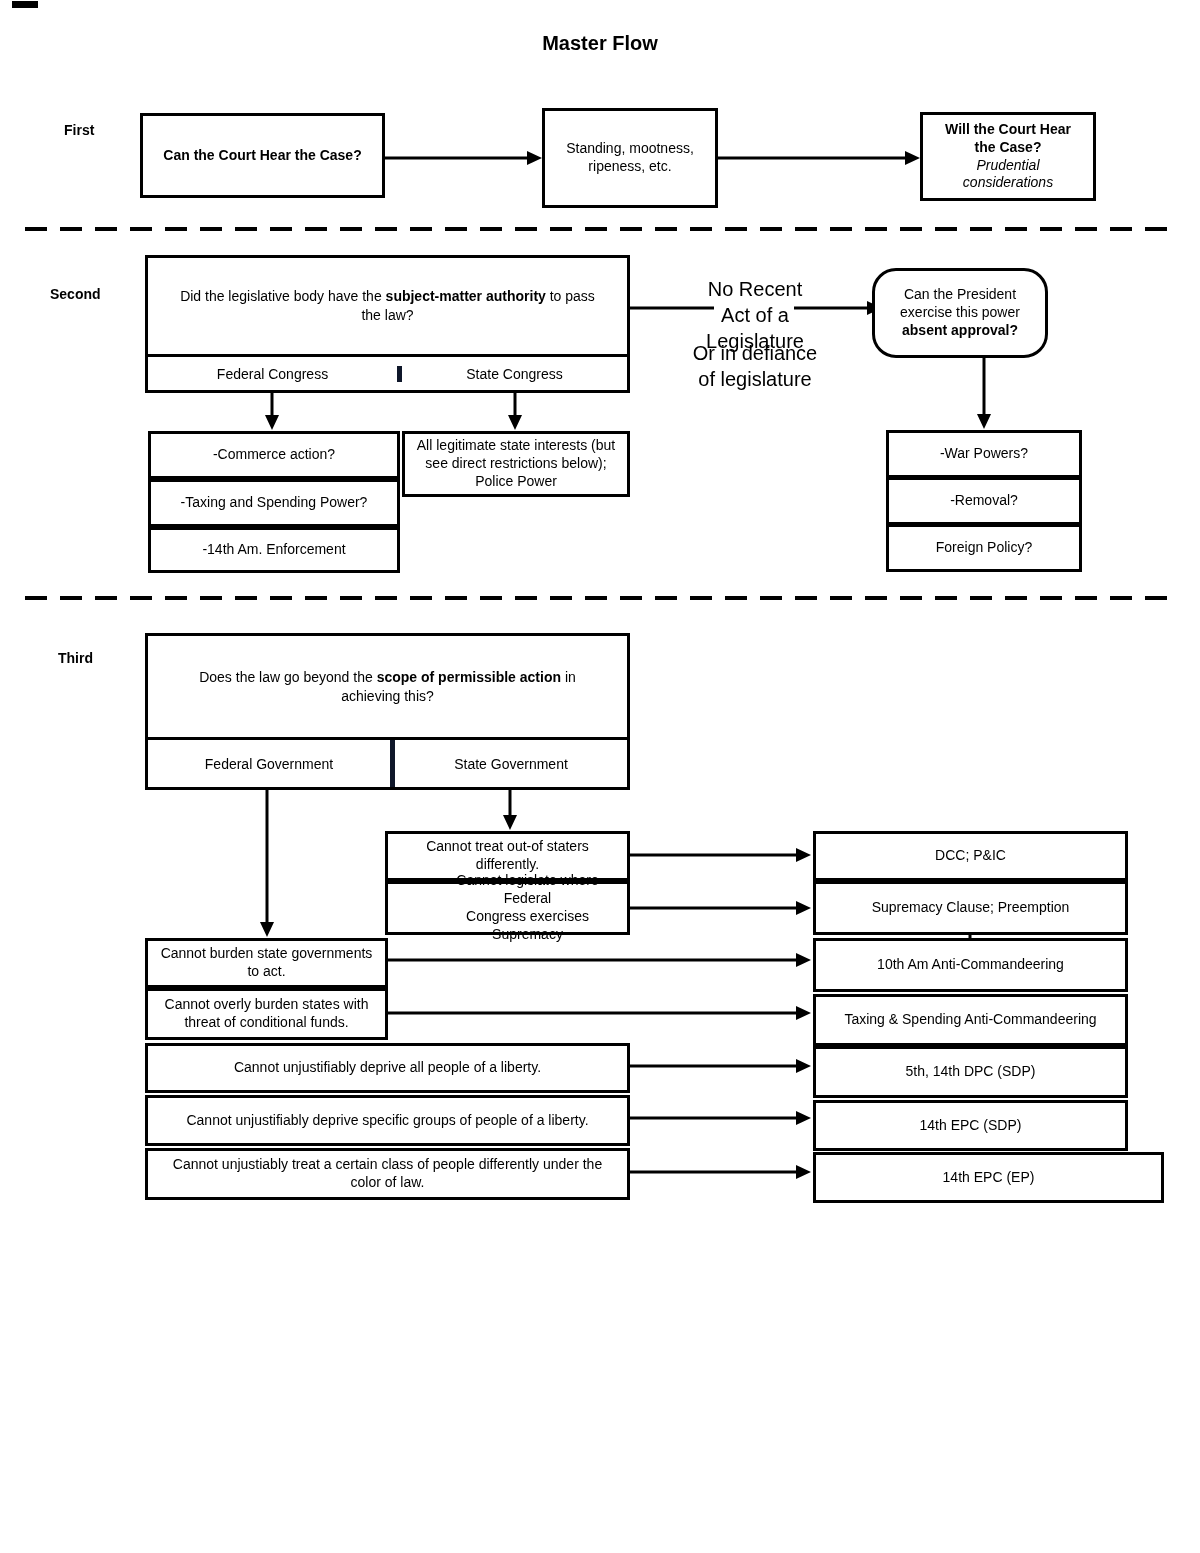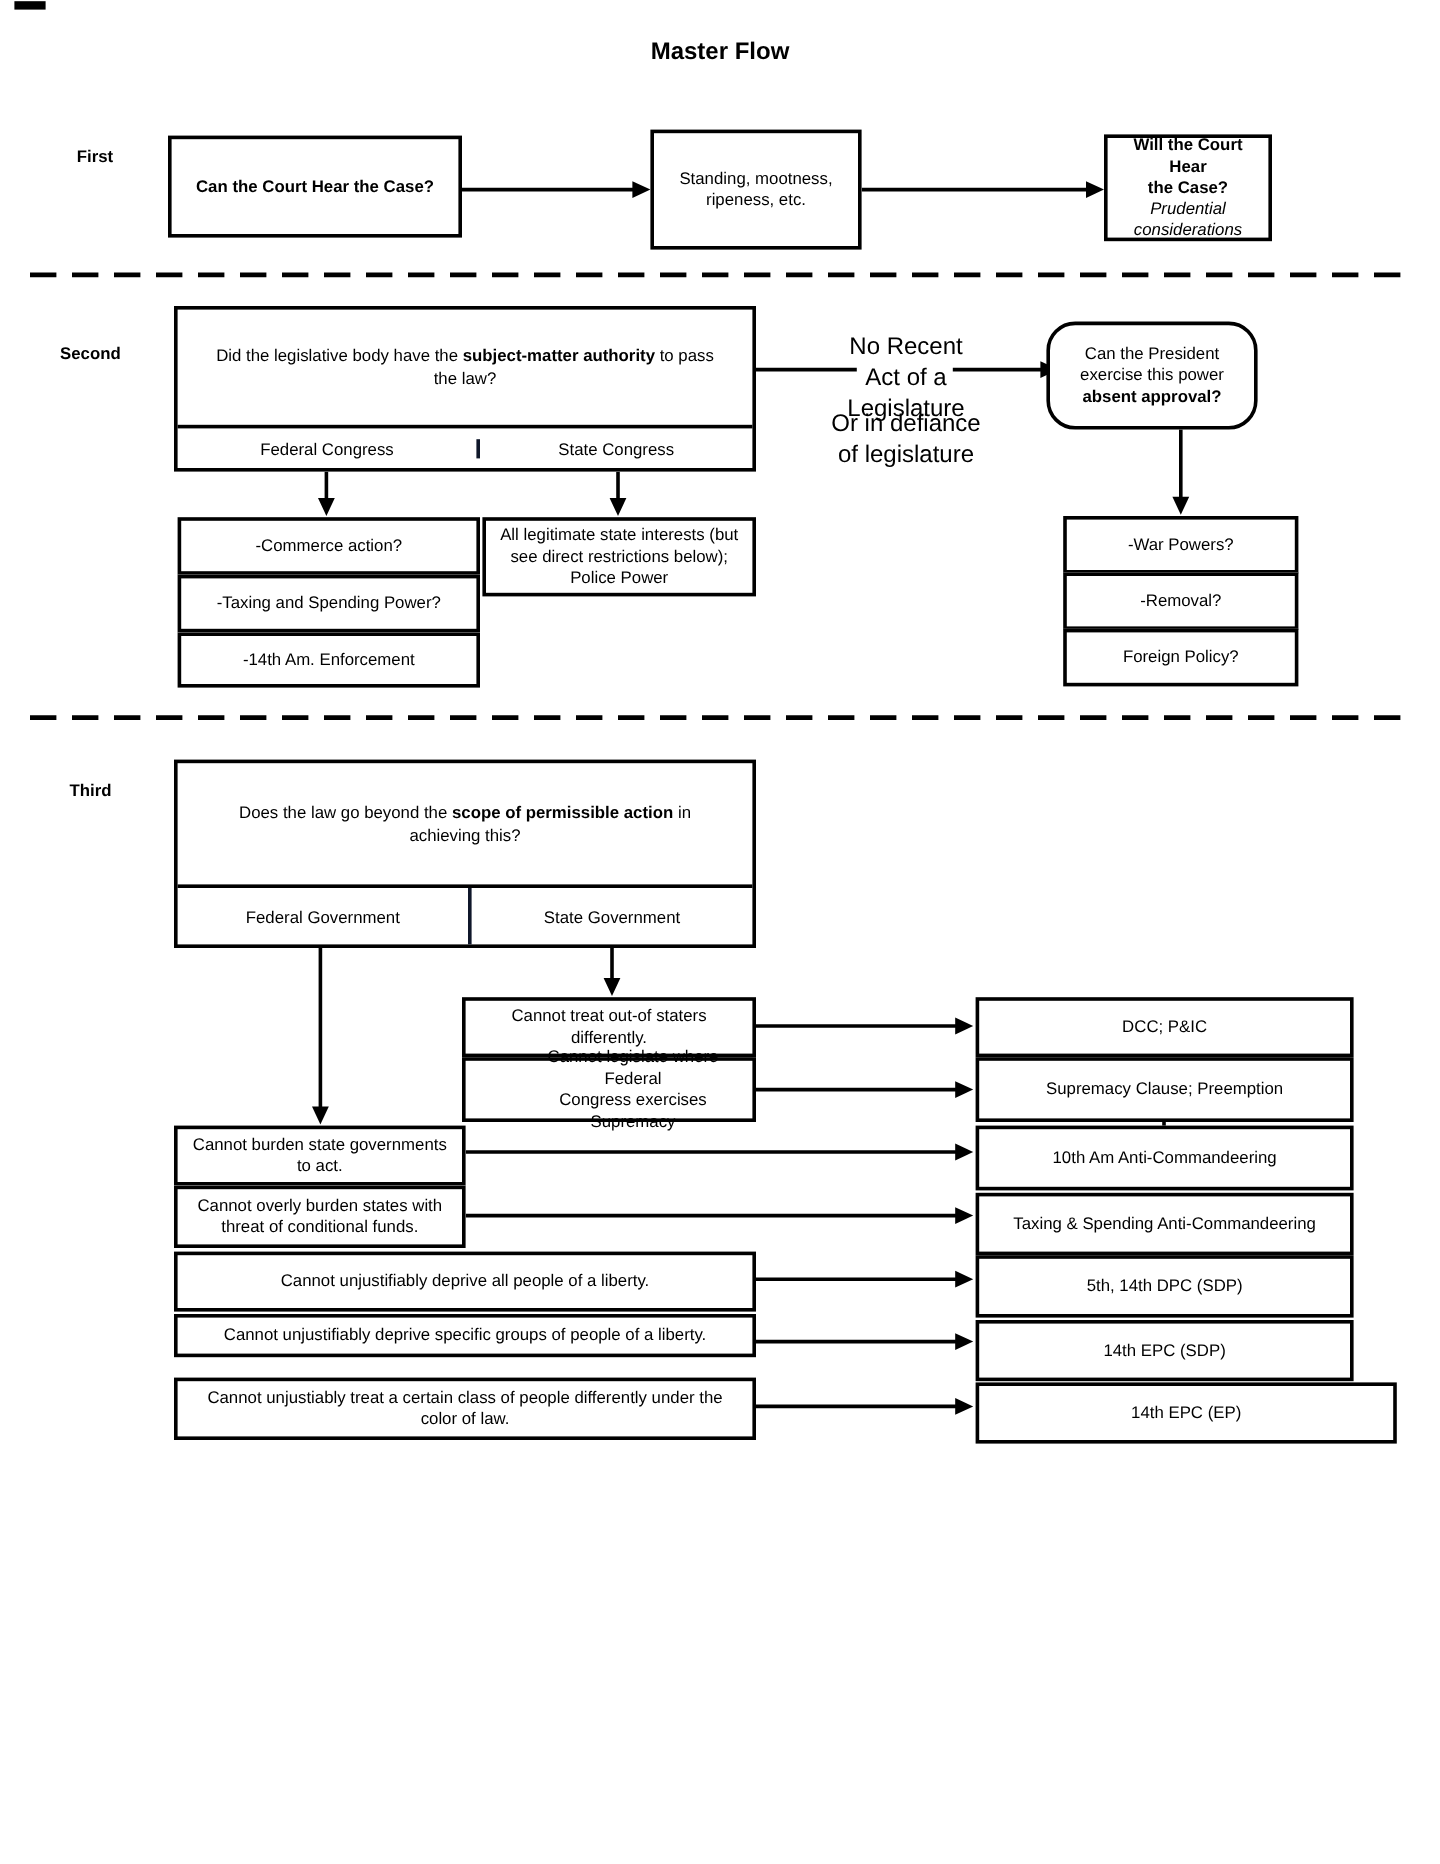--- a/index.html
+++ b/index.html
@@ -28,21 +28,21 @@
     flex:1;display:flex;align-items:center;justify-content:center;text-align:center;
     font-size:14px;line-height:1.35;padding:4px 28px;
   }
   .bigbox .row{
     display:flex;border-top:3px solid #000;
   }
   .bigbox .cell{
     display:flex;align-items:center;justify-content:center;text-align:center;
     font-size:14px;box-sizing:border-box;
   }
-  .bigbox .cell.c2{border-left:3px solid #0f172a;flex:1;}
+  .bigbox .cell.c2{border-left:5px solid #0f172a;flex:1;}
   .floating-label{
     position:absolute;font-size:20px;line-height:1.3;text-align:center;
   }
   svg.connectors{position:absolute;left:0;top:0;pointer-events:none;}
   .corner-mark{position:absolute;left:12px;top:1px;width:26px;height:7px;background:#000;}
 </style>
 </head>
 <body>
 
 <div id="canvas">
@@ -96,21 +96,21 @@
     <polygon points="970,882 963,897 977,897" fill="#000"></polygon>
   </svg>
 
   <div class="label" style="left:64px;top:122px;">First</div>
 
   <div class="bx bold" style="left:140px;top:113px;width:245px;height:85px;">Can the Court Hear the Case?</div>
 
   <div class="bx pre" style="left:542px;top:108px;width:176px;height:100px;">Standing, mootness,
 ripeness, etc.</div>
 
-  <div class="bx col" style="left:920px;top:112px;width:140px;height:89px;align-items:center;">
+  <div class="bx col" style="left:920px;top:112px;width:176px;height:89px;align-items:center;">
     <div class="bold pre">Will the Court Hear
 the Case?</div>
     <div class="ital pre">Prudential
 considerations</div>
   </div>
 
   <div class="label" style="left:50px;top:286px;">Second</div>
 
   <div class="bigbox" style="left:145px;top:255px;width:485px;height:138px;">
     <div class="q">
@@ -158,21 +158,21 @@
 differently.</div>
   <div class="bx pre" style="left:385px;top:881px;width:245px;height:54px;padding-left:48px;">Cannot legislate where Federal
 Congress exercises Supremacy</div>
 
   <div class="bx pre" style="left:145px;top:938px;width:243px;height:50px;">Cannot burden state governments
 to act.</div>
   <div class="bx pre" style="left:145px;top:988px;width:243px;height:52px;">Cannot overly burden states with
 threat of conditional funds.</div>
 
   <div class="bx" style="left:145px;top:1043px;width:485px;height:50px;">Cannot unjustifiably deprive all people of a liberty.</div>
-  <div class="bx" style="left:145px;top:1095px;width:485px;height:36px;">Cannot unjustifiably deprive specific groups of people of a liberty.</div>
+  <div class="bx" style="left:145px;top:1095px;width:485px;height:51px;">Cannot unjustifiably deprive specific groups of people of a liberty.</div>
   <div class="bx" style="left:145px;top:1148px;width:485px;height:52px;">Cannot unjustiably treat a certain class of people differently under the color of law.</div>
 
   <div class="bx" style="left:813px;top:831px;width:315px;height:50px;">DCC; P&amp;IC</div>
   <div class="bx" style="left:813px;top:881px;width:315px;height:54px;">Supremacy Clause; Preemption</div>
   <div class="bx" style="left:813px;top:938px;width:315px;height:54px;">10th Am Anti-Commandeering</div>
   <div class="bx" style="left:813px;top:994px;width:315px;height:52px;">Taxing &amp; Spending Anti-Commandeering</div>
   <div class="bx" style="left:813px;top:1046px;width:315px;height:52px;">5th, 14th DPC (SDP)</div>
   <div class="bx" style="left:813px;top:1100px;width:315px;height:51px;">14th EPC (SDP)</div>
   <div class="bx" style="left:813px;top:1152px;width:351px;height:51px;">14th EPC (EP)</div>
 

